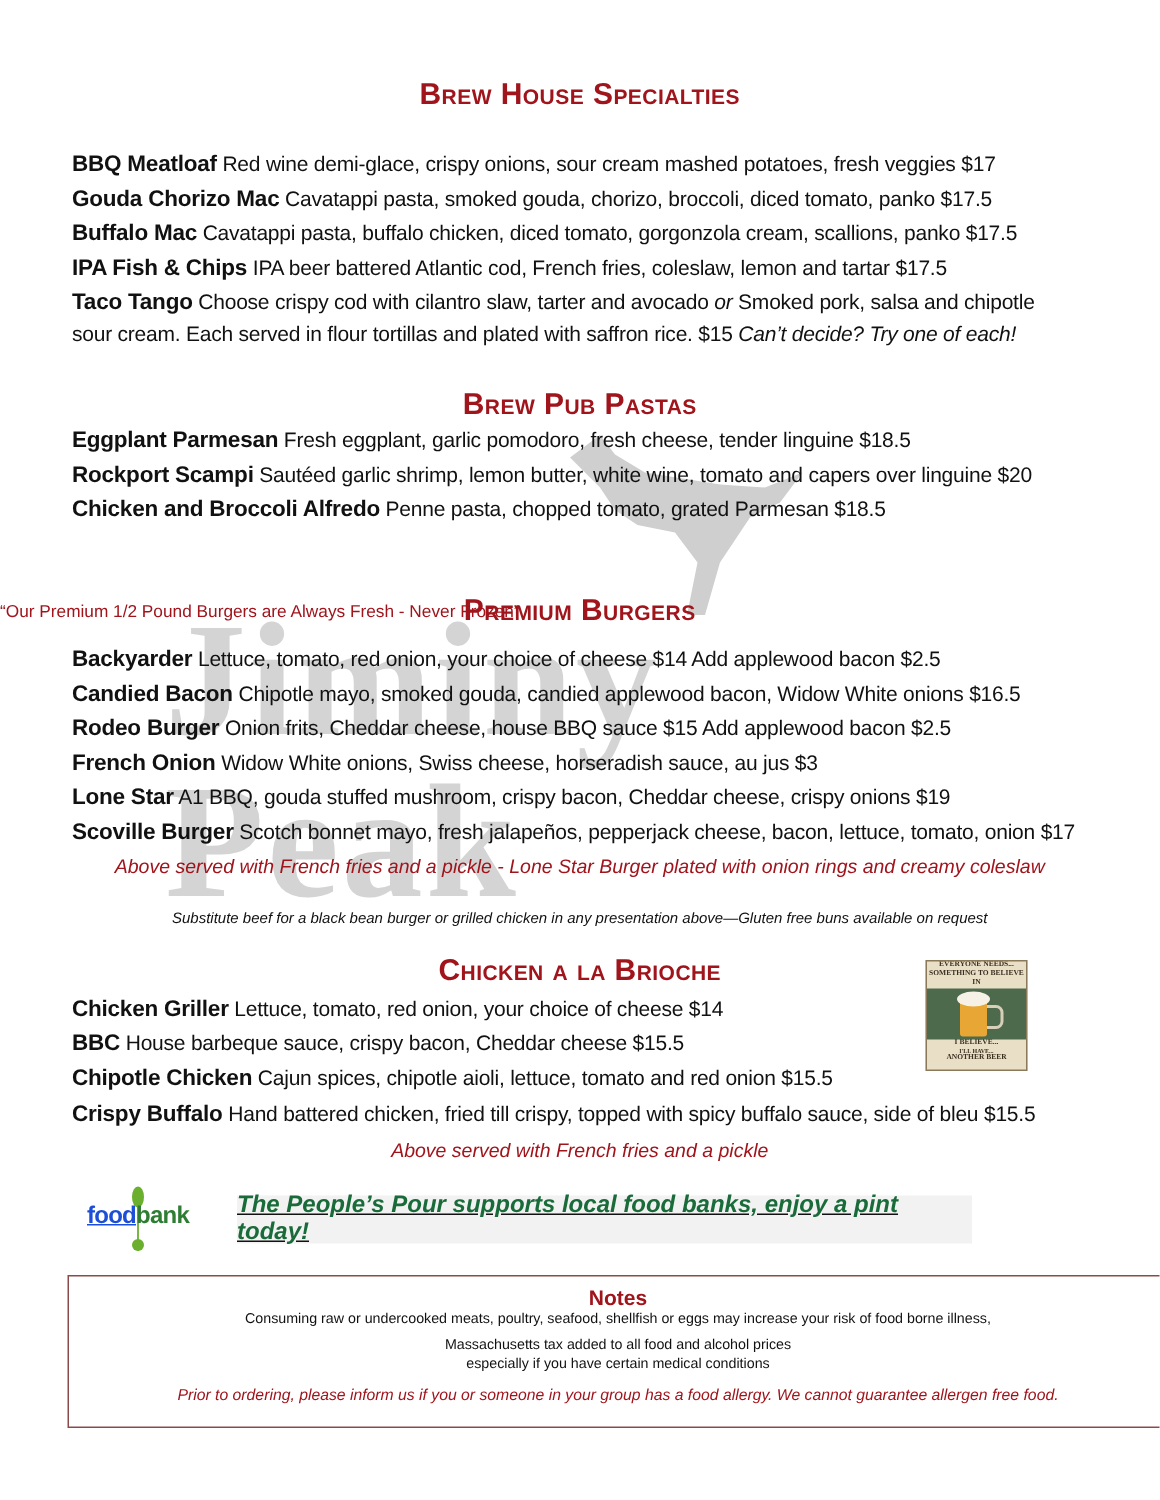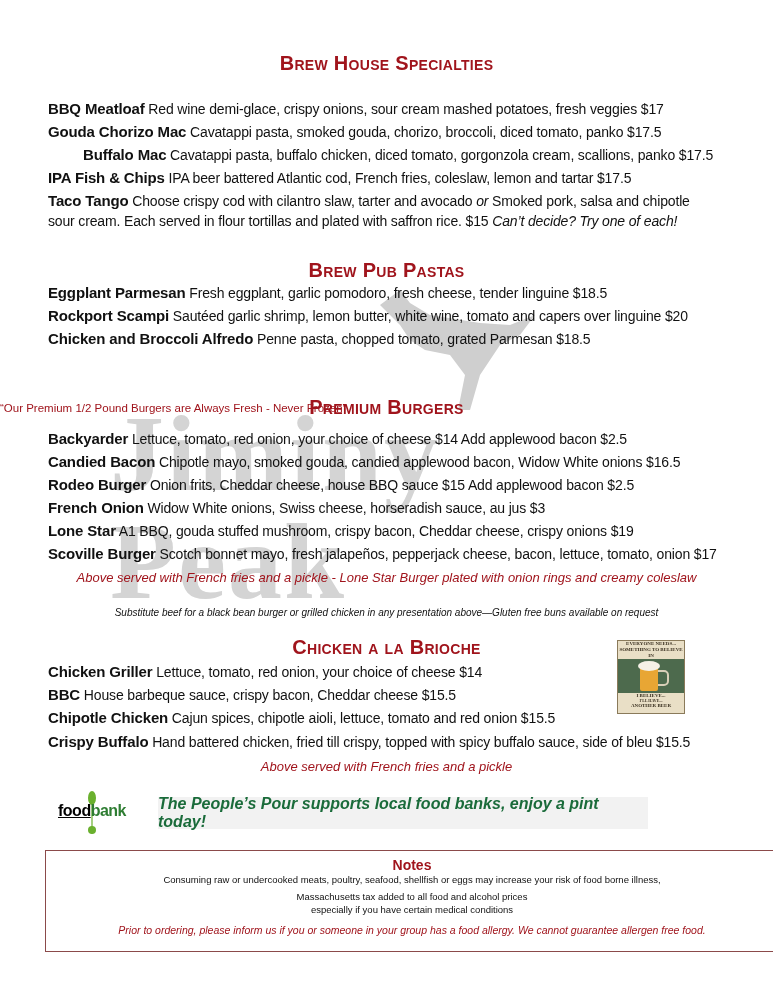--- a/index.html
+++ b/index.html
@@ -55,25 +55,25 @@
   .beer-sign .top, .beer-sign .bot {
     font-size: 5px; font-weight: bold; text-align: center; color: #3a3020;
     font-family: "Liberation Serif", serif; line-height: 6px;
   }
   .beer-sign .mid { height: 34px; background: #4d6a4d; position: relative; }
   .foodbank-logo { position: absolute; left: 55px; top: 790px; width: 60px; height: 50px; }
   .foodbank-text {
     position: absolute; left: 58px; top: 802px; font-size: 16px; font-weight: bold;
     letter-spacing: -0.5px;
   }
-  .fb-food { color: #000000; text-decoration: underline; }
+  .fb-food { color: #1d4ed8; text-decoration: underline; }
   .fb-bank { color: #2e7d32; }
   .pour-banner {
     position: absolute; left: 158px; top: 797px; width: 490px; height: 32px;
-    background: #f2f2f2; display: flex; align-items: center; justify-content: flex-start;
+    background: #f2f2f2; display: flex; align-items: center; justify-content: flex-start; text-decoration: underline;
   }
   .pour-banner span {
     color: #1a6b3a; font-weight: bold; font-style: italic; font-size: 16px;
   }
   .notes-box {
     position: absolute; left: 45px; top: 850px; width: 734px; height: 102px;
     border: 1px solid #8b4a4a; box-sizing: border-box; text-align: center;
   }
   .notes-title { color: #a0141c; font-weight: bold; font-size: 14px; margin-top: 6px; }
   .notes-line { font-size: 9.5px; color: #111; line-height: 13px; }
@@ -92,21 +92,21 @@
 <div class="content">
 
   <div class="section-title" style="top:52px;">Brew House Specialties</div>
 
   <div class="item" style="top:99px;">
     <b>BBQ Meatloaf</b><span> Red wine demi-glace, crispy onions, sour cream mashed potatoes, fresh veggies $17</span>
   </div>
   <div class="item" style="top:122px;">
     <b>Gouda Chorizo Mac</b><span> Cavatappi pasta, smoked gouda, chorizo, broccoli, diced tomato, panko $17.5</span>
   </div>
-  <div class="item" style="top:145px;margin-left:35px;">
+  <div class="item" style="top:145px;">
     <b>Buffalo Mac</b><span> Cavatappi pasta, buffalo chicken, diced tomato, gorgonzola cream, scallions, panko $17.5</span>
   </div>
   <div class="item" style="top:168px;">
     <b>IPA Fish &amp; Chips</b><span> IPA beer battered Atlantic cod, French fries, coleslaw, lemon and tartar $17.5</span>
   </div>
   <div class="item wrap" style="top:191px;">
     <b>Taco Tango</b><span> Choose crispy cod with cilantro slaw, tarter and avocado </span><i>or</i><span> Smoked pork, salsa and chipotle sour cream. Each served in flour tortillas and plated with saffron rice.   $15   </span><i>Can’t decide? Try one of each!</i>
   </div>
 
   <div class="section-title" style="top:259px;">Brew Pub Pastas</div>

